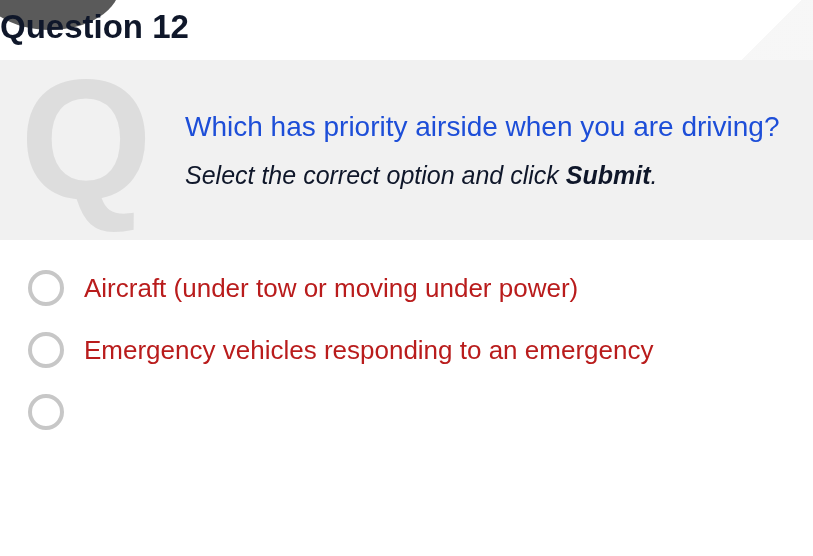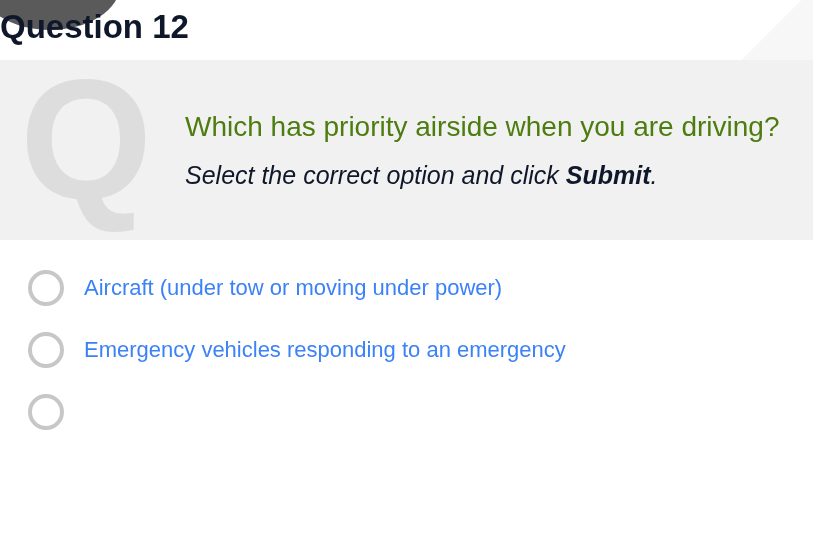--- a/index.html
+++ b/index.html
@@ -61,21 +61,21 @@
       font-family: Arial, sans-serif;
       user-select: none;
     }
     .prompt-text {
       margin-left: 185px;
       position: relative;
       z-index: 1;
     }
     .prompt-question {
       font-size: 28px;
-      color: #4d7c0f;
+      color: #1d4ed8;
       margin-bottom: 18px;
     }
     .prompt-instruction {
       font-size: 25px;
       font-style: italic;
       color: #0f172a;
     }
     .prompt-instruction .submit-bold {
       font-weight: bold;
     }
@@ -90,22 +90,22 @@
     }
     .radio-circle {
       width: 36px;
       height: 36px;
       border: 4px solid #c7c7c7;
       border-radius: 50%;
       margin-right: 20px;
       flex-shrink: 0;
     }
     .option-label {
-      font-size: 22px;
-      color: #3b82f6;
+      font-size: 26px;
+      color: #b91c1c;
     }
   </style>
 </head>
 <body>
 
 <div class="top-shape"></div>
 <div class="corner-angle"></div>
 
 <div class="question-header">Question 12</div>
 

